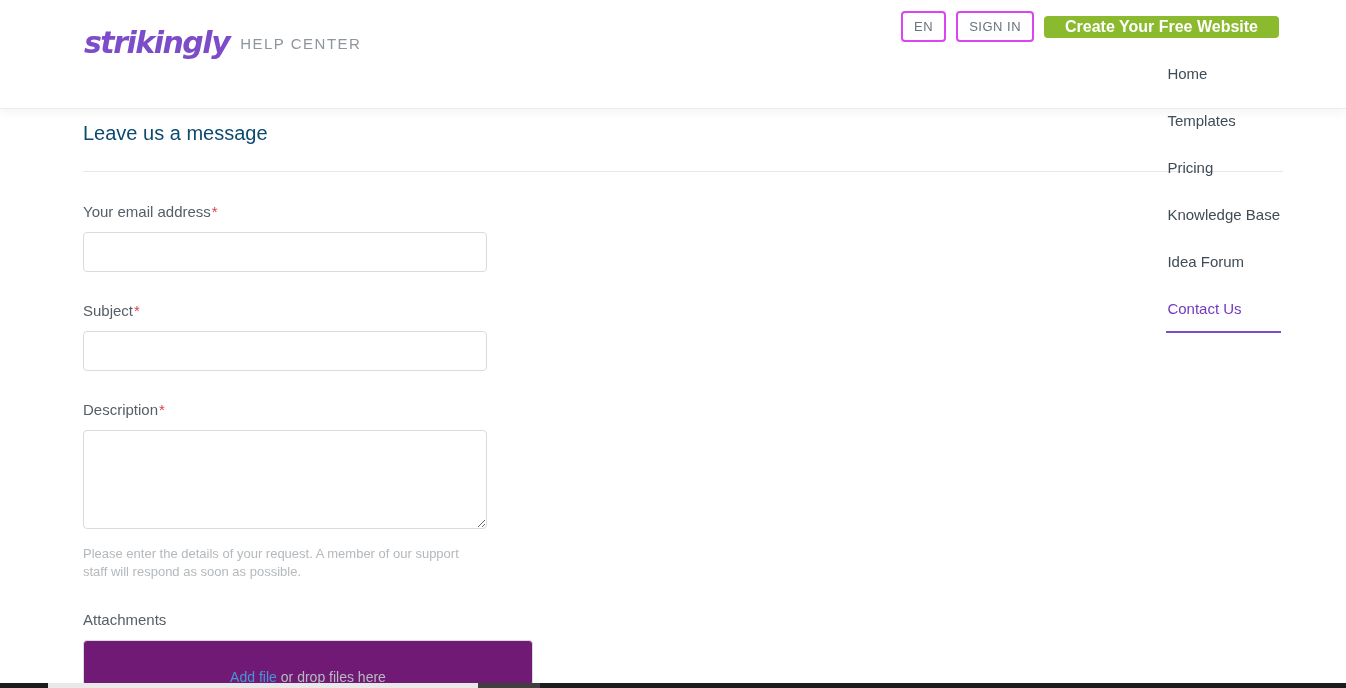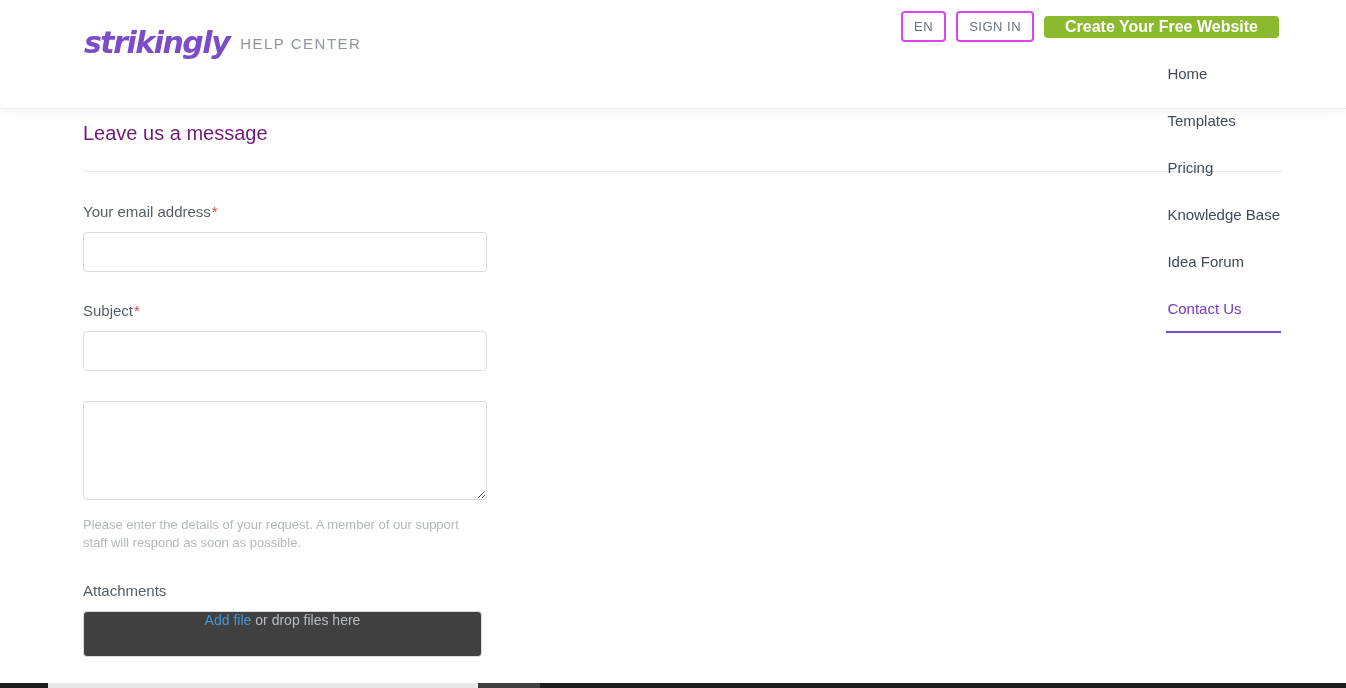--- a/index.html
+++ b/index.html
@@ -61,21 +61,21 @@
   .nav-item.active { color: #7239bf; }
   .nav-item.active::after {
     content: ""; position: absolute; left: -1px; right: -1px; bottom: -15px;
     border-bottom: 2px solid #7d4cc9;
   }
 
   
   .main { margin: 0 63px 0 83px; width: 1200px; }
   .page-title {
     margin: 14px 0 0 0;
-    font-size: 20px; font-weight: 400; color: #701a75;
+    font-size: 20px; font-weight: 400; color: #0c4a6e;
   }
   .divider { border: none; border-top: 1px solid #e7e7e7; margin: 26px 0 0 0; }
 
   .ticket-form { margin-top: 31px; width: 404px; }
   .field { margin-top: 30px; }
   .field:first-child { margin-top: 0; }
   .field-label {
     font-size: 15px; font-weight: 400; color: #555e66; display: block;
   }
   .required-marker { color: #d93f4c; margin-left: 1px; }
@@ -86,24 +86,24 @@
     padding: 6px 10px; outline: none;
   }
   .text-input { height: 40px; }
   .text-area { height: 99px; resize: both; }
   .field-help {
     margin-top: 16px; width: 393px;
     font-size: 13px; line-height: 18px; color: #b4b9bd;
   }
   .attach-label { margin-top: 27px; }
   .attach-box {
-    margin-top: 12px; width: 399px; height: 46px;
+    margin-top: 12px; width: 450px; height: 46px;
     border: 1px solid #d8dcde; border-radius: 4px;
-    display: flex; align-items: flex-start; justify-content: center;
-    font-size: 14px; cursor: pointer; background: #404040;
+    display: flex; align-items: flex-end; justify-content: center;
+    font-size: 14px; cursor: pointer; background: #701a75;
   }
   .attach-link { color: #4596d6; }
   .attach-hint { color: #b7bcc0; margin-left: 4px; }
 
   
   .bottom-bar {
     position: absolute; left: 0; bottom: 0; width: 1346px; height: 5px;
     background: #1c1c1c; z-index: 5;
   }
   .bottom-bar .seg { position: absolute; top: 0; height: 5px; }
@@ -148,20 +148,23 @@
     </div>
 
     <div class="field">
       <label class="field-label">
         <span>Subject</span><span class="required-marker">*</span>
       </label>
       <input class="text-input" type="text" value="" style="">
     </div>
 
     <div class="field">
+      <label class="field-label">
+        <span>Description</span><span class="required-marker">*</span>
+      </label>
       <textarea class="text-area" style=""></textarea>
       <div class="field-help">Please enter the details of your request. A member of our support staff will respond as soon as possible.</div>
     </div>
 
     <div class="field attach-label-wrap">
       <label class="field-label attach-label">Attachments</label>
       <div class="attach-box">
         <span class="attach-link">Add file</span>
         <span class="attach-hint">or drop files here</span>
       </div>

